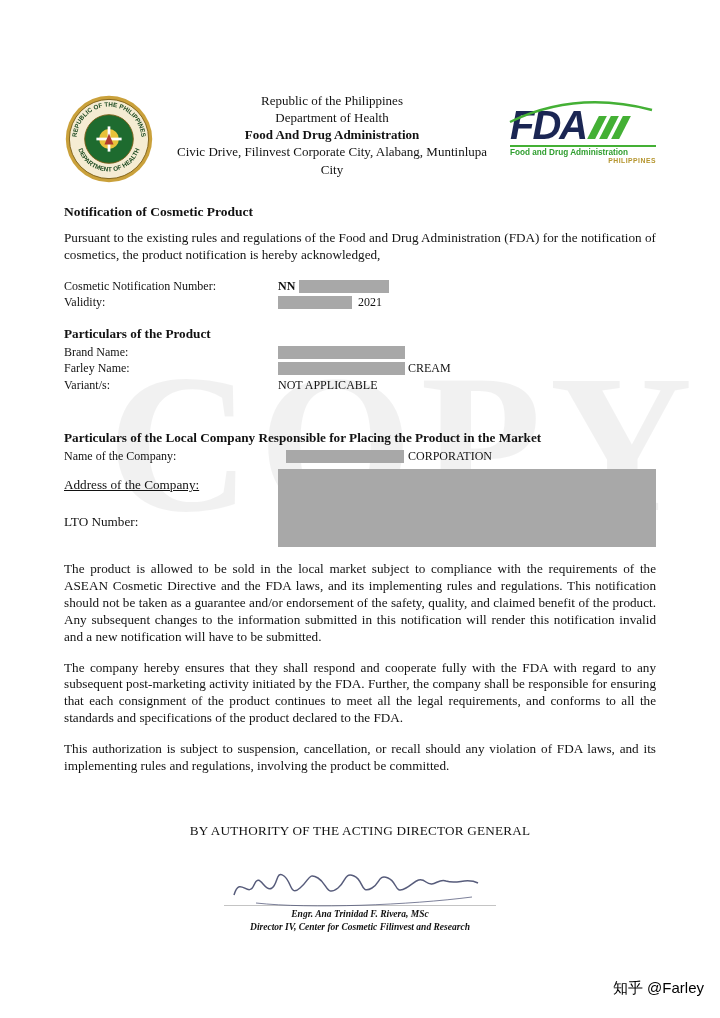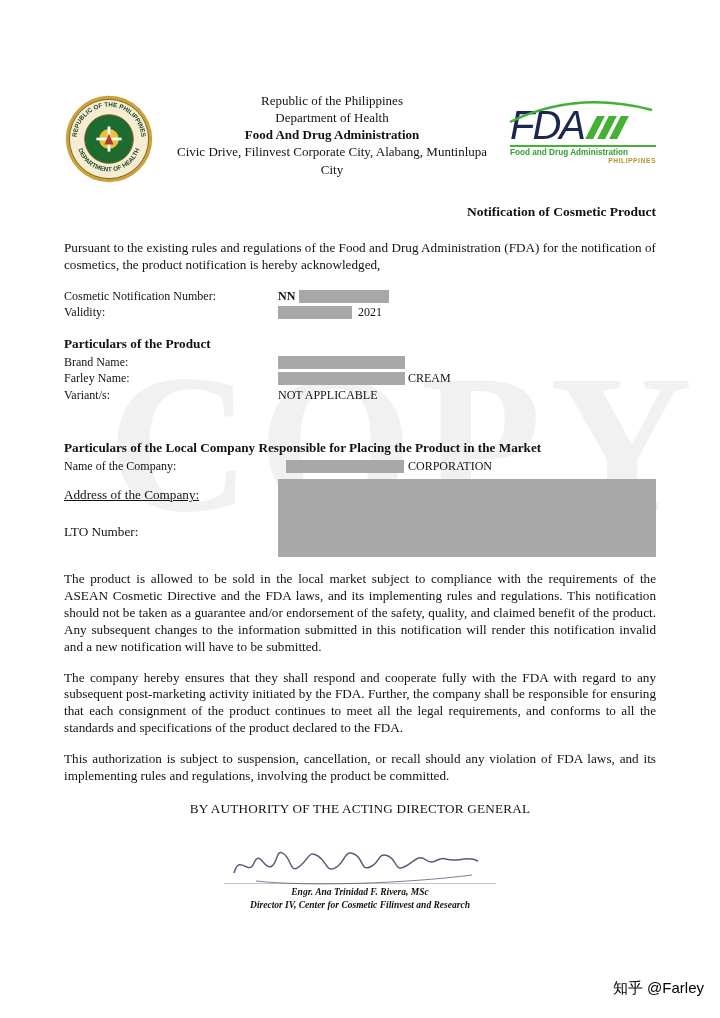--- a/index.html
+++ b/index.html
@@ -23,50 +23,50 @@
   .content { position:relative; z-index:1; padding:92px 64px 0 64px; }
 
   
   .header { display:flex; align-items:flex-start; }
   .seal { flex:0 0 90px; width:90px; margin-top:2px; }
   .org { flex:1; text-align:center; font-size:13px; line-height:1.32; padding:0 4px; }
   .org .bold { font-weight:bold; }
   .fda-logo { flex:0 0 146px; padding-top:16px; font-family:"Liberation Sans", sans-serif; }
   .fda-row { display:flex; align-items:flex-end; position:relative; }
   .fda-acronym {
-    font-weight:normal; font-style:italic; font-size:40px; line-height:0.85;
+    font-weight:bold; font-style:italic; font-size:40px; line-height:0.85;
     color:#1b2653; letter-spacing:-2px;
   }
   .fda-slashes { display:flex; margin-left:7px; margin-bottom:3px; }
   .fda-slash { width:8px; height:23px; background:#44b035; transform:skewX(-27deg); margin-right:4px; }
   .fda-swoosh { position:absolute; left:-4px; top:-12px; width:150px; height:30px; }
   .fda-sub { color:#2f9e2f; font-weight:bold; font-size:8.2px; margin-top:3px; border-top:2px solid #44b035; padding-top:1px; }
   .fda-country { text-align:right; font-weight:bold; font-size:6.8px; color:#b5952e; letter-spacing:0.5px; }
 
-  .doc-title { text-align:right; font-weight:bold; font-size:13.5px; margin:20px 0 20px 0; }
+  .doc-title { text-align:left; font-weight:bold; font-size:13.5px; margin:20px 0 10px 0; }
 
   .para { font-size:13.2px; line-height:1.28; text-align:justify; margin:0 0 14px 0; }
 
   .field-row { display:grid; grid-template-columns:214px 1fr; font-size:12px; line-height:1.38; align-items:baseline; }
   .section-heading { font-weight:bold; font-size:13.2px; margin:15px 0 2px 0; }
   .redact { display:inline-block; background:#a8a8a8; height:13px; vertical-align:text-bottom; }
   .r-cnn { width:90px; margin-left:4px; }
   .r-validity { width:74px; margin-right:6px; }
   .r-brand { width:127px; }
   .r-product { width:127px; margin-right:3px; }
   .r-name { width:118px; margin-left:8px; margin-right:4px; }
   .prefix-bold { font-weight:bold; }
 
   .addr-row { display:flex; margin-top:5px; margin-bottom:14px; }
   .addr-labels { flex:0 0 214px; font-size:13.2px; }
   .addr-label { margin-top:8px;text-decoration:underline; }
   .lto-label { margin-top:21px; }
   .addr-block { flex:1; height:78px; background:#a8a8a8; }
 
-  .authority { text-align:center; font-size:13.2px; margin-top:16px; letter-spacing:0.2px; }
+  .authority { text-align:center; font-size:13.2px; margin-top:48px; letter-spacing:0.2px; }
 
   .sig-block { margin-top:22px; text-align:center;font-style:italic; }
   .sig-svg { display:block; margin:0 auto -8px auto; }
   .sig-rule { width:272px; border-bottom:1px solid #c4c4c4; margin:0 auto 2px auto; }
   .sig-name { font-weight:bold; font-size:9.5px; line-height:1.35; }
   .sig-pos  { font-weight:bold; font-size:9.5px; line-height:1.35; }
 
   .credit {
     position:absolute; right:16px; bottom:20px;
     font-family:"Liberation Sans", sans-serif;

